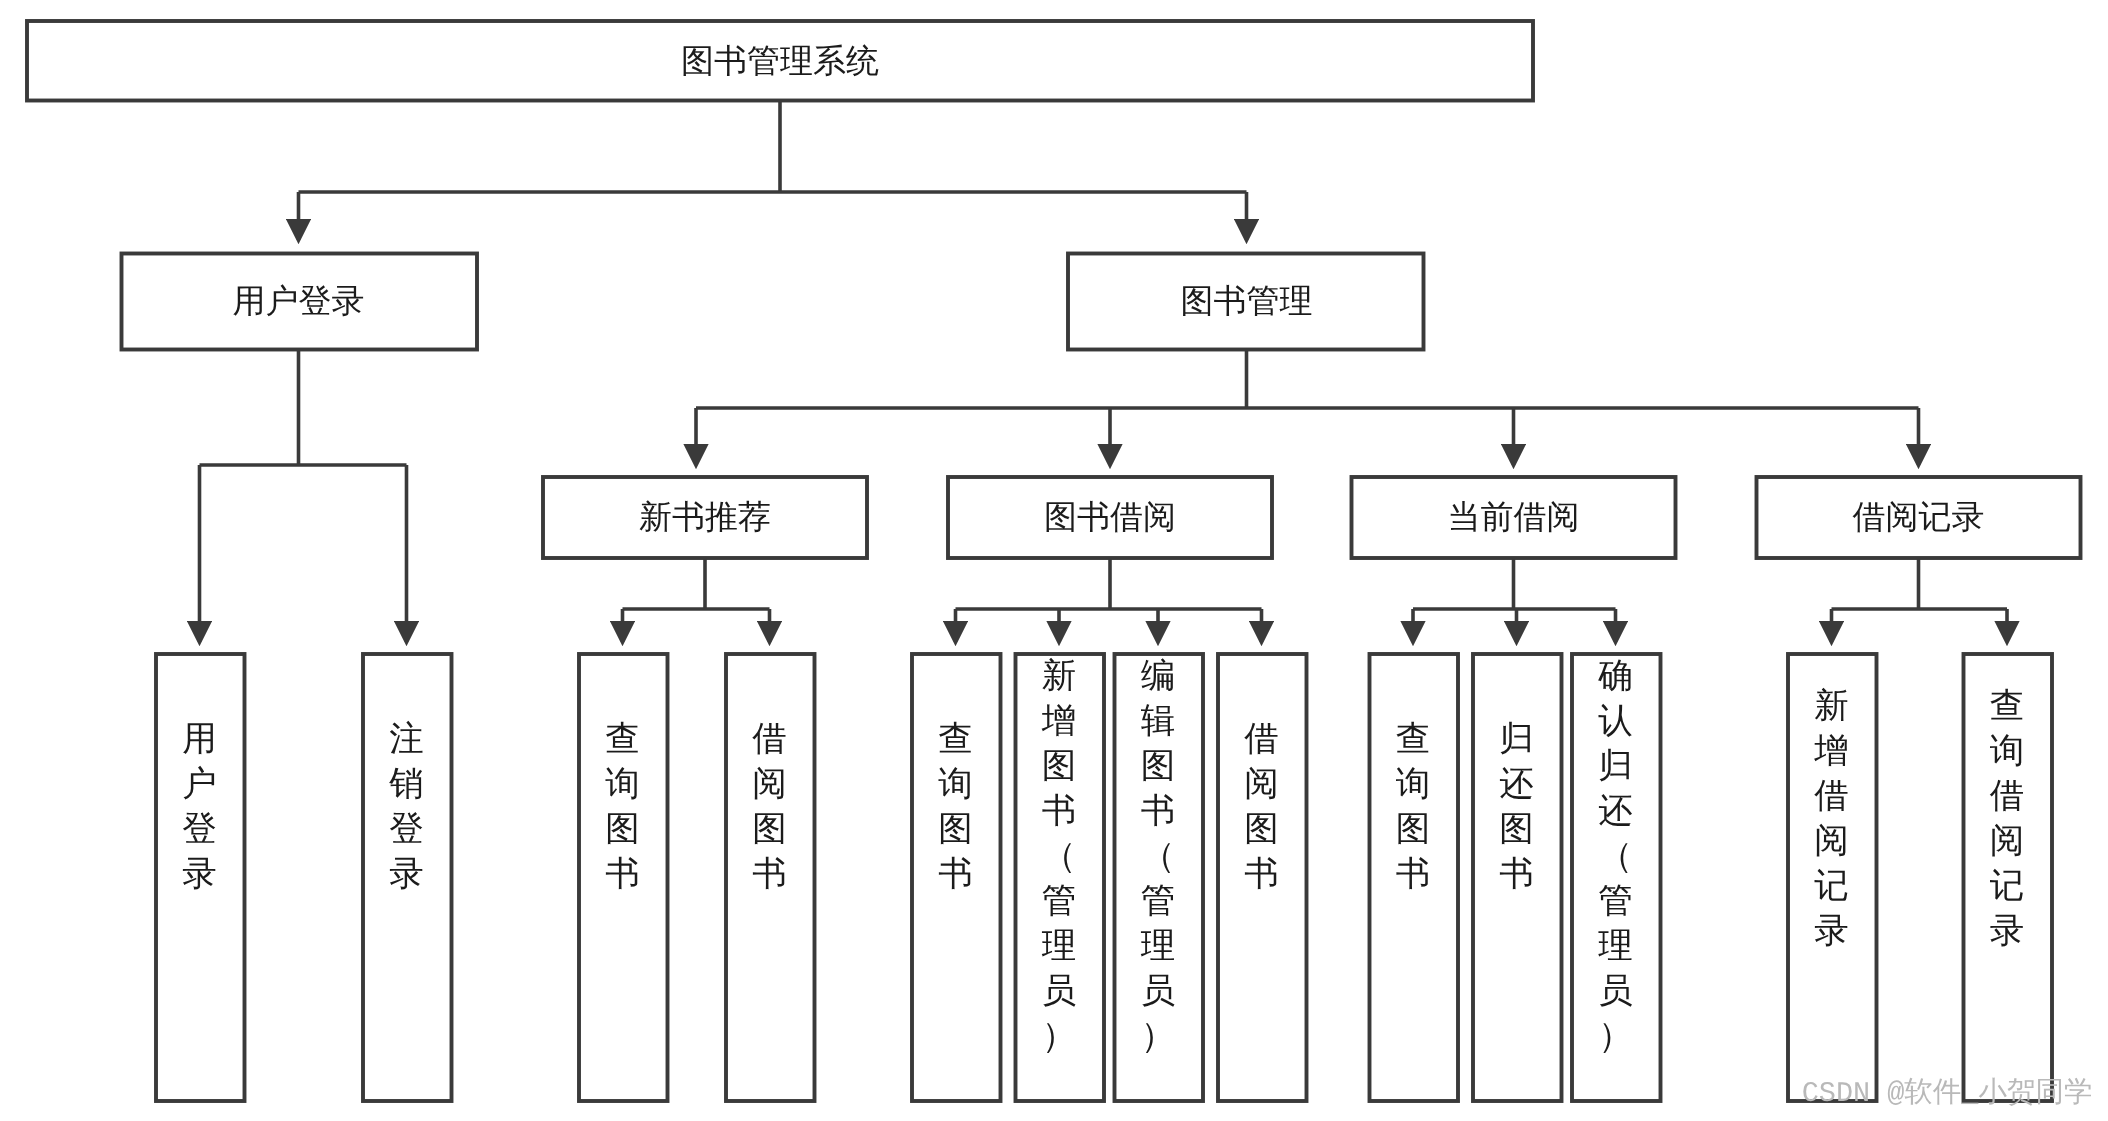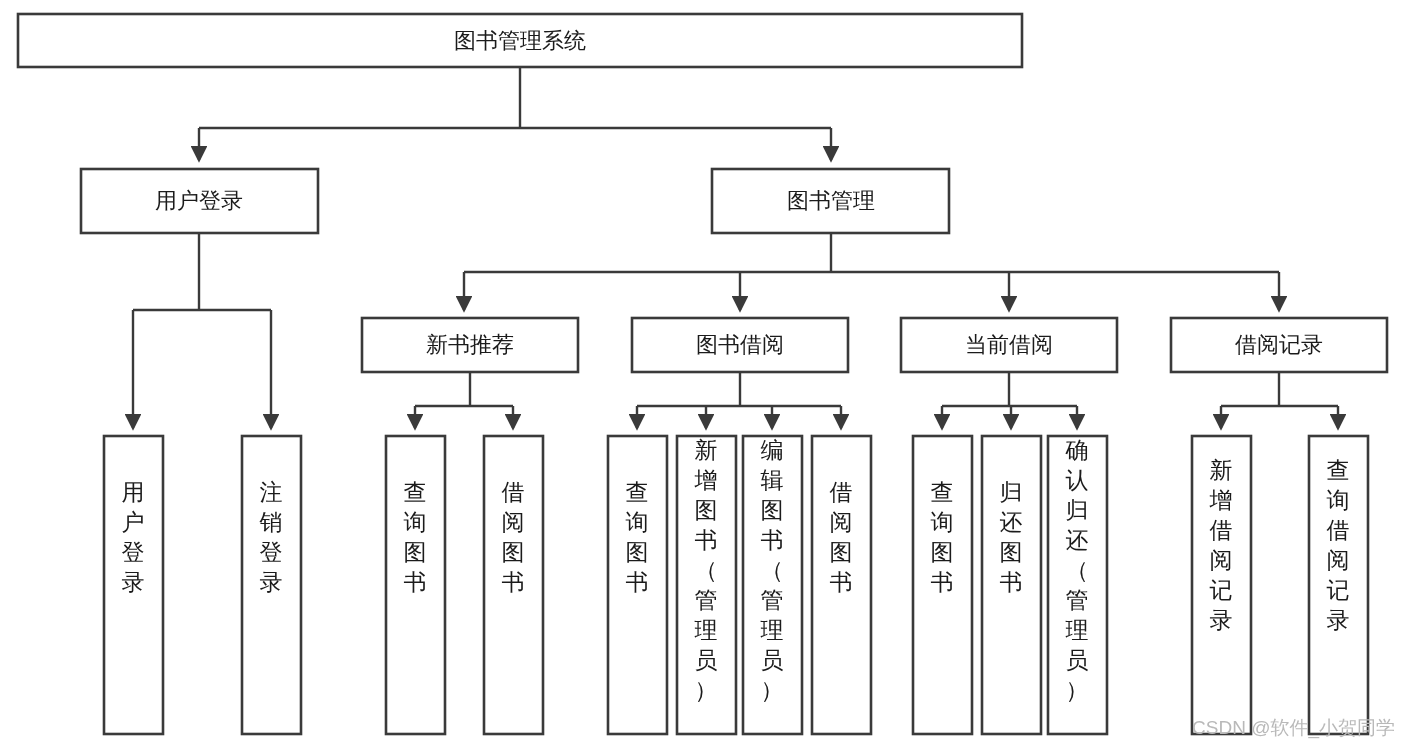--- a/index.html
+++ b/index.html
@@ -51,21 +51,21 @@
   .node-label-v {
     font-family: "DejaVu Sans", "Liberation Sans", sans-serif;
     font-size: 23px;
     fill: #1b1b1b;
     text-anchor: middle;
   }
   .watermark-text {
     position: absolute;
     right: 10px;
     bottom: 6px;
-    font-family: Liberation Sans, sans-serif;
+    font-family: Liberation Mono, monospace;
     font-size: 19px;
     color: #b9b9b9;
     white-space: nowrap;
     user-select: none;
   }
 </style>
 </head>
 <body>
 
 <div id="diagram-root">

